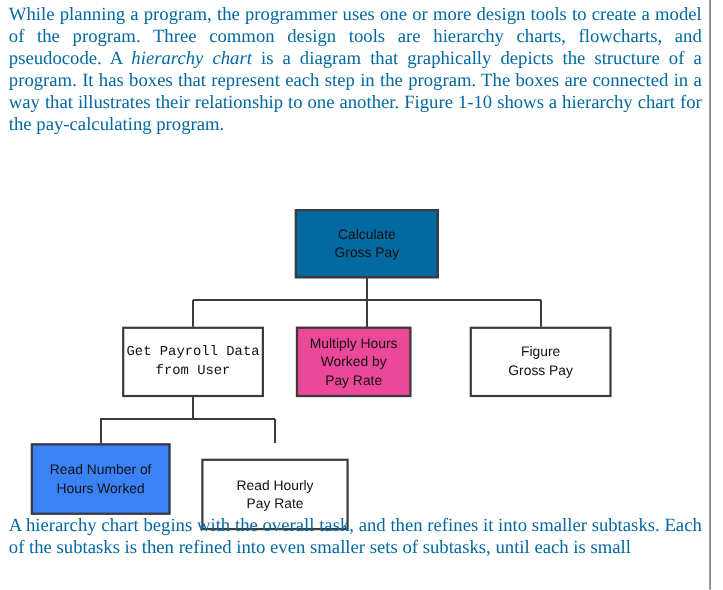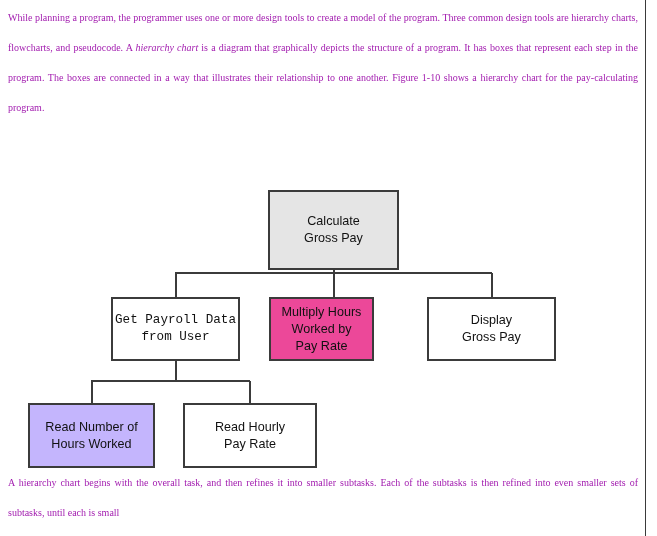--- a/index.html
+++ b/index.html
@@ -25,26 +25,26 @@
     width: 1px;
     height: 536px;
     background: #3a3a3a;
   }
 
   
   .prose {
     position: absolute;
     left: 8px;
     width: 630px;
-    font-size: 10px;
-    line-height: 30px;
+    font-size: 17px;
+    line-height: 20px;
     text-align: justify;
     text-justify: inter-word;
     letter-spacing: 0.0px;
-    color: #a21caf;
+    color: #0369a1;
   }
   .prose.top { top: 3px; }
   .prose.bottom { top: 468px; }
   .prose em {
     font-style: italic;
   }
   .prose p {
     margin: 0;
   }
 
@@ -94,30 +94,30 @@
         <line x1="491.5" y1="273" x2="491.5" y2="297"></line>
         <line x1="175.5" y1="361" x2="175.5" y2="381"></line>
         <line x1="91" y1="381" x2="250" y2="381"></line>
         <line x1="91.5" y1="381" x2="91.5" y2="403"></line>
         <line x1="250" y1="381" x2="250" y2="403"></line>
       </g>
   </svg>
 </div>
 
 <div id="node-layer">
-    <div class="node-box" style="left: 268px; top: 190px; width: 131px; height: 80px; border-color: rgb(59, 59, 59); background: #e5e5e5;"><span>Calculate
+    <div class="node-box" style="left: 268px; top: 190px; width: 131px; height: 63px; border-color: rgb(59, 59, 59); background: #0369a1;"><span>Calculate
 Gross Pay</span></div>
     <div class="node-box" style="left: 111px; top: 297px; width: 129px; height: 64px; border-color: rgb(59, 59, 59); background: rgb(255, 255, 255); font-family: Liberation Mono, monospace;"><span>Get Payroll Data
 from User</span></div>
     <div class="node-box" style="left: 269px; top: 297px; width: 105px; height: 64px; border-color: rgb(59, 59, 59); background: #ec4899;"><span>Multiply Hours
 Worked by
 Pay Rate</span></div>
-    <div class="node-box" style="left: 427px; top: 297px; width: 129px; height: 64px; border-color: rgb(59, 59, 59); background: rgb(255, 255, 255);"><span>Display
+    <div class="node-box" style="left: 427px; top: 297px; width: 129px; height: 64px; border-color: rgb(59, 59, 59); background: rgb(255, 255, 255);"><span>Figure
 Gross Pay</span></div>
-    <div class="node-box" style="left: 28px; top: 403px; width: 127px; height: 65px; border-color: rgb(59, 59, 59); background: #c4b5fd;"><span>Read Number of
+    <div class="node-box" style="left: 28px; top: 403px; width: 127px; height: 65px; border-color: rgb(59, 59, 59); background: #3b82f6;"><span>Read Number of
 Hours Worked</span></div>
-    <div class="node-box" style="left: 183px; top: 403px; width: 134px; height: 65px; border-color: rgb(59, 59, 59); background: rgb(255, 255, 255);"><span>Read Hourly
+    <div class="node-box" style="left: 183px; top: 417px; width: 134px; height: 65px; border-color: rgb(59, 59, 59); background: rgb(255, 255, 255);"><span>Read Hourly
 Pay Rate</span></div>
   </div>
 
 <div class="prose bottom">
   <p>A hierarchy chart begins with the overall task, and then refines it into smaller subtasks. Each of the subtasks is then refined into even smaller sets of subtasks, until each is small</p>
 </div>
 
 </body></html>

